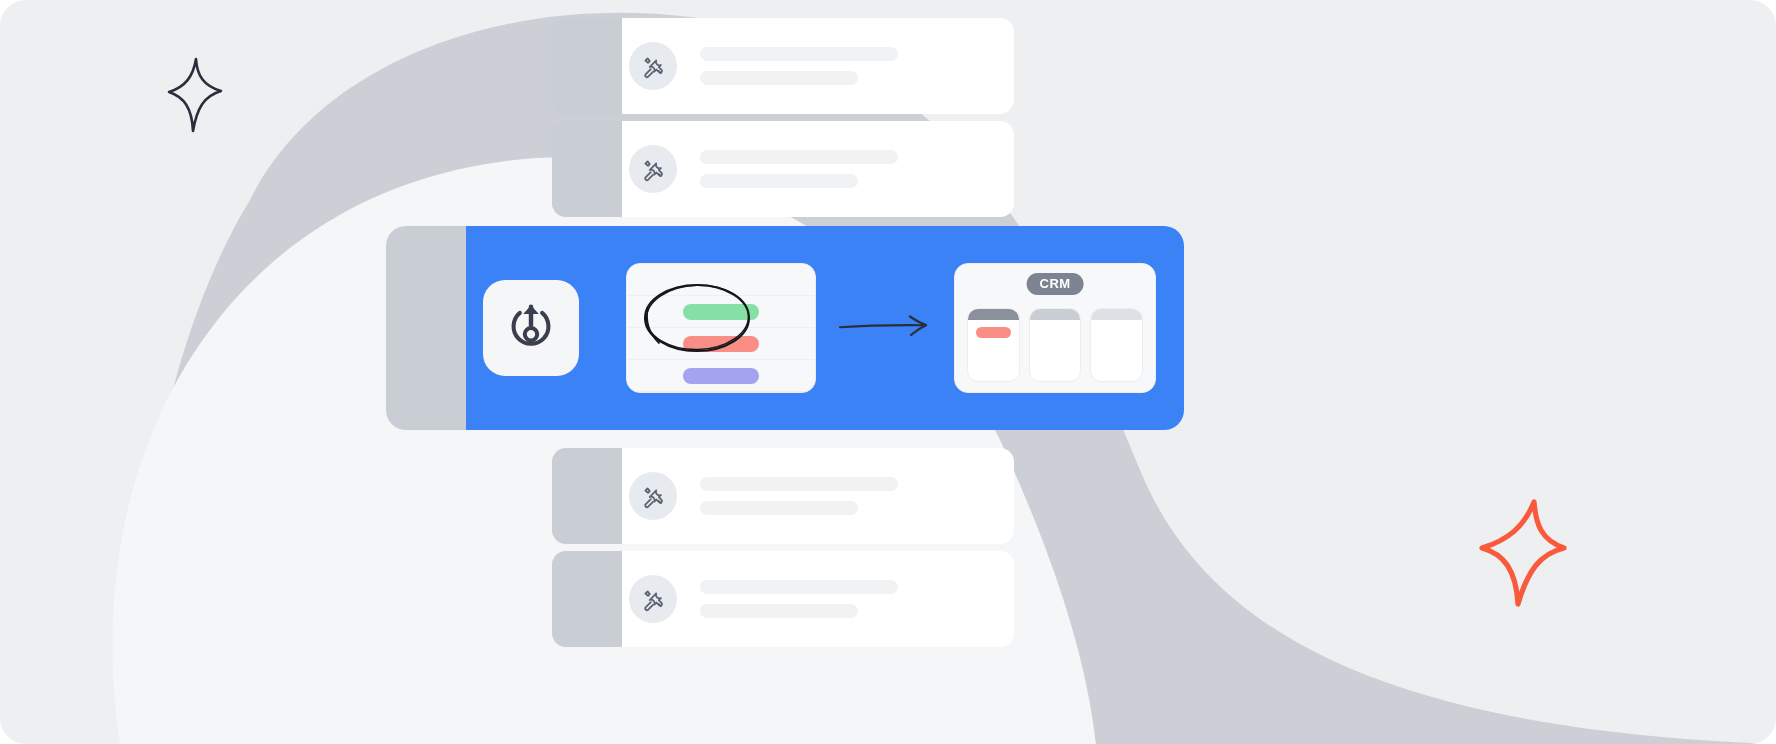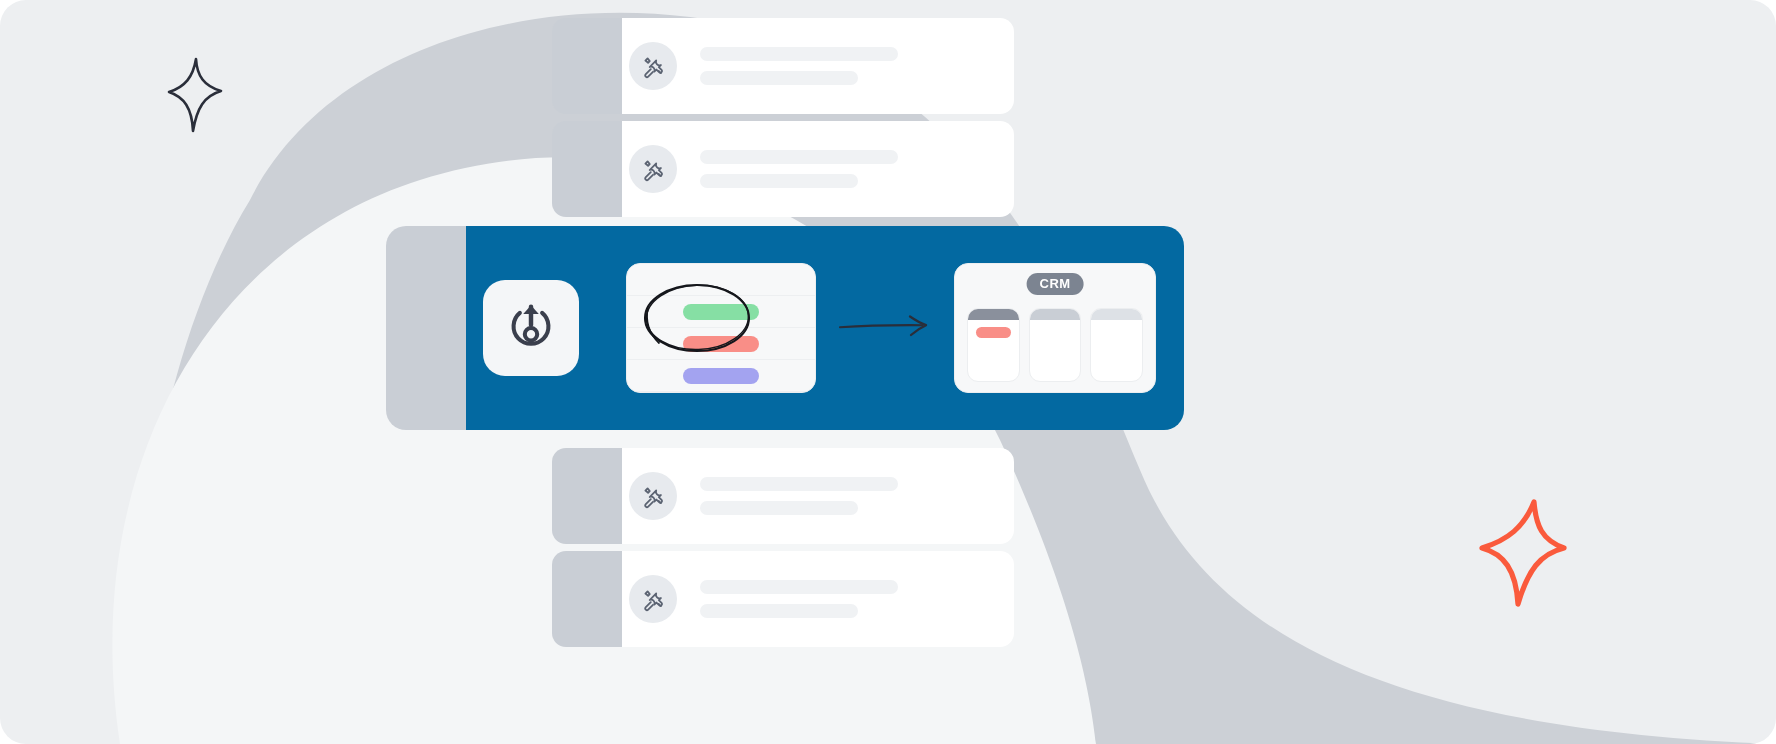--- a/index.html
+++ b/index.html
@@ -70,21 +70,21 @@
   .skel.l1 { width: 198px; margin-bottom: 10px; }
   .skel.l2 { width: 158px; }
 
   
   .hero-card {
     position: absolute;
     left: 434px;
     top: 226px;
     width: 750px;
     height: 204px;
-    background: #0369a1;
+    background: #3b82f6;
     border-radius: 20px;
     display: flex;
     align-items: center;
     z-index: 6;
   }
   .hero-card .shadow-block {
     position: absolute;
     left: -48px;
     top: 0;
     width: 80px;

